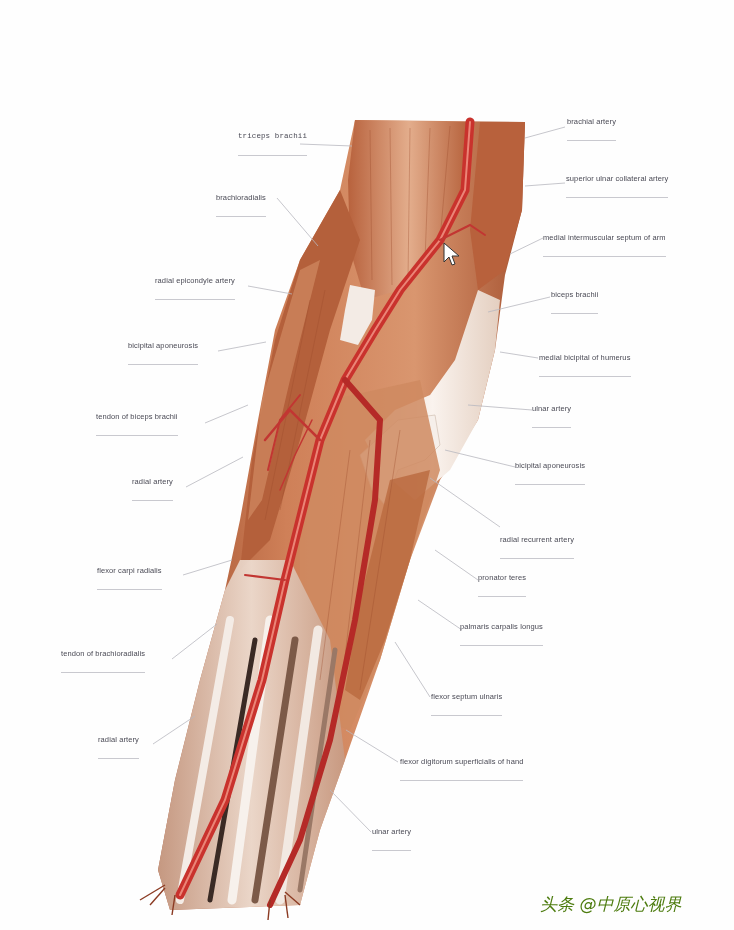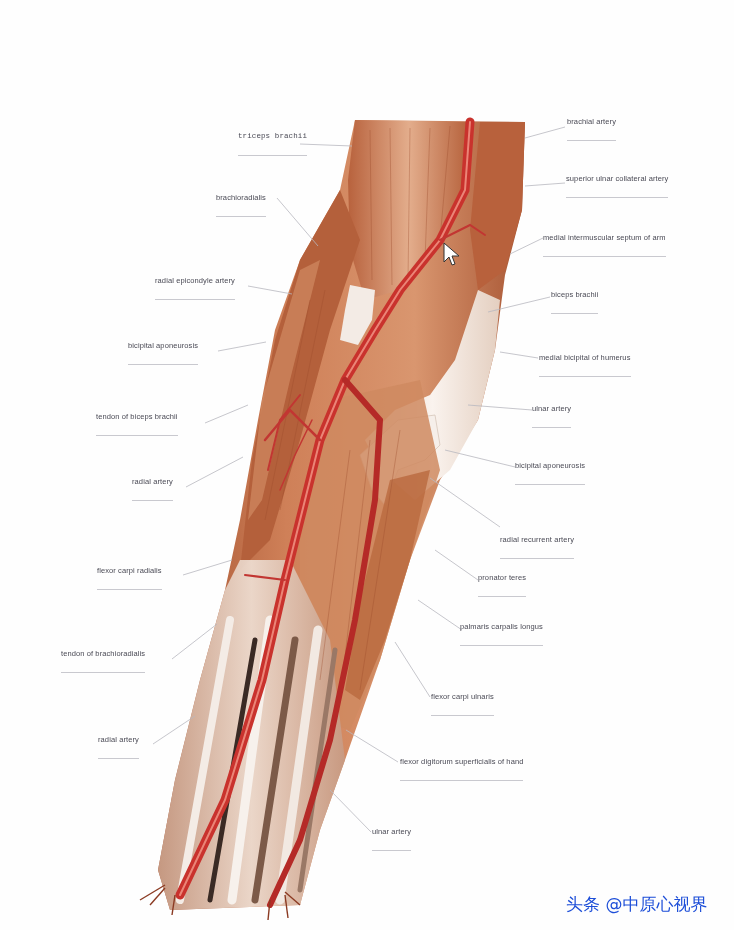--- a/index.html
+++ b/index.html
@@ -1,20 +1,20 @@
 <!DOCTYPE html>
 <html><head>
 <meta charset="utf-8">
 <style>
   html, body { margin:0; padding:0; background:#ffffff; }
   body { width:734px; height:930px; position:relative; overflow:hidden; font-family:"Liberation Sans", sans-serif; }
   #stage { position:absolute; left:0; top:0; width:734px; height:930px; background:#fefefe; }
   svg#illus { position:absolute; left:0; top:0; }
   .lbl { position:absolute; font-size:7.5px; color:#4a4a55; white-space:nowrap; letter-spacing:0.1px; border-bottom:1px solid #c9c9cf; line-height:9px; padding-bottom:14px; }
-  .watermark { position:absolute; left:566px; top:893px; font-size:17px; color:#1d4ed8; font-family:"DejaVu Sans", sans-serif; }
+  .watermark { position:absolute; left:540px; top:893px; font-size:17px; color:#4d7c0f; font-family:"DejaVu Sans", sans-serif;font-style:italic; }
   .cursor { position:absolute; left:442px; top:242px; width:20px; height:26px; }
 </style>
 </head>
 <body>
 
 <div id="stage">
 
   <svg id="illus" width="734" height="930" viewBox="0 0 734 930">
     <defs>
       <linearGradient id="gMuscle" x1="0" y1="0" x2="1" y2="0">
@@ -143,21 +143,21 @@
   <div class="lbl" style="left:567px;top:117px;">brachial artery</div>
   <div class="lbl" style="left:566px;top:174px;">superior ulnar collateral artery</div>
   <div class="lbl" style="left:543px;top:233px;">medial intermuscular septum of arm</div>
   <div class="lbl" style="left:551px;top:290px;">biceps brachii</div>
   <div class="lbl" style="left:539px;top:353px;">medial bicipital of humerus</div>
   <div class="lbl" style="left:532px;top:404px;">ulnar artery</div>
   <div class="lbl" style="left:515px;top:461px;">bicipital aponeurosis</div>
   <div class="lbl" style="left:500px;top:520px;margin-top:15px;">radial recurrent artery</div>
   <div class="lbl" style="left:478px;top:573px;">pronator teres</div>
   <div class="lbl" style="left:460px;top:622px;">palmaris carpalis longus</div>
-  <div class="lbl" style="left:431px;top:692px;">flexor carpi ulnaris</div>
+  <div class="lbl" style="left:431px;top:692px;">flexor septum ulnaris</div>
   <div class="lbl" style="left:400px;top:757px;">flexor digitorum superficialis of hand</div>
   <div class="lbl" style="left:372px;top:827px;">ulnar artery</div>
 
   <svg class="cursor" viewBox="0 0 20 26">
     <path d="M2,1 L2,20 L7,15 L10,23 L13,22 L10,14 L17,14 Z" fill="#ffffff" stroke="#333" stroke-width="1"></path>
   </svg>
 
   <div class="watermark">头条 @中原心视界</div>
 </div>
 

